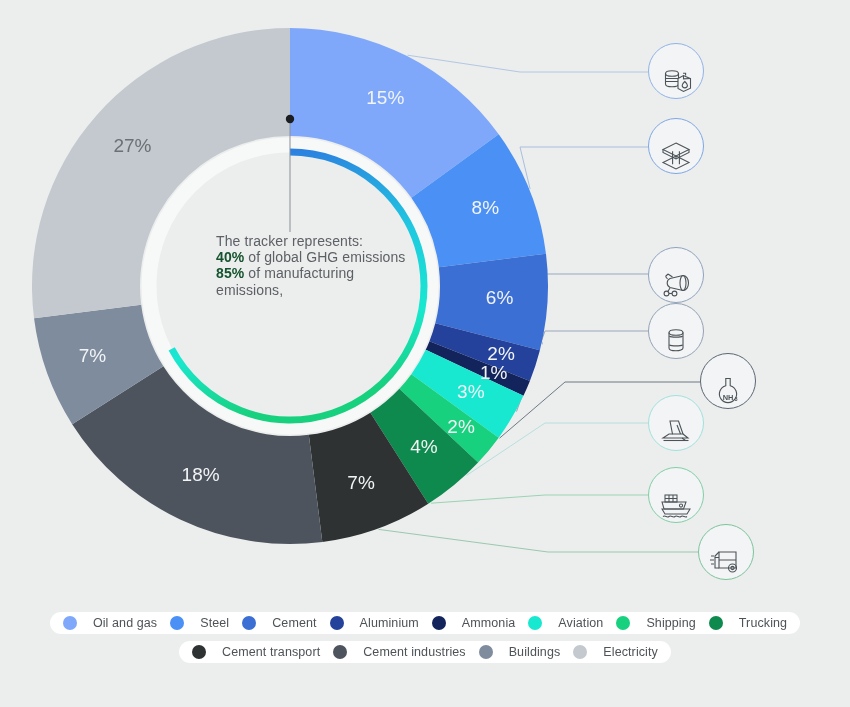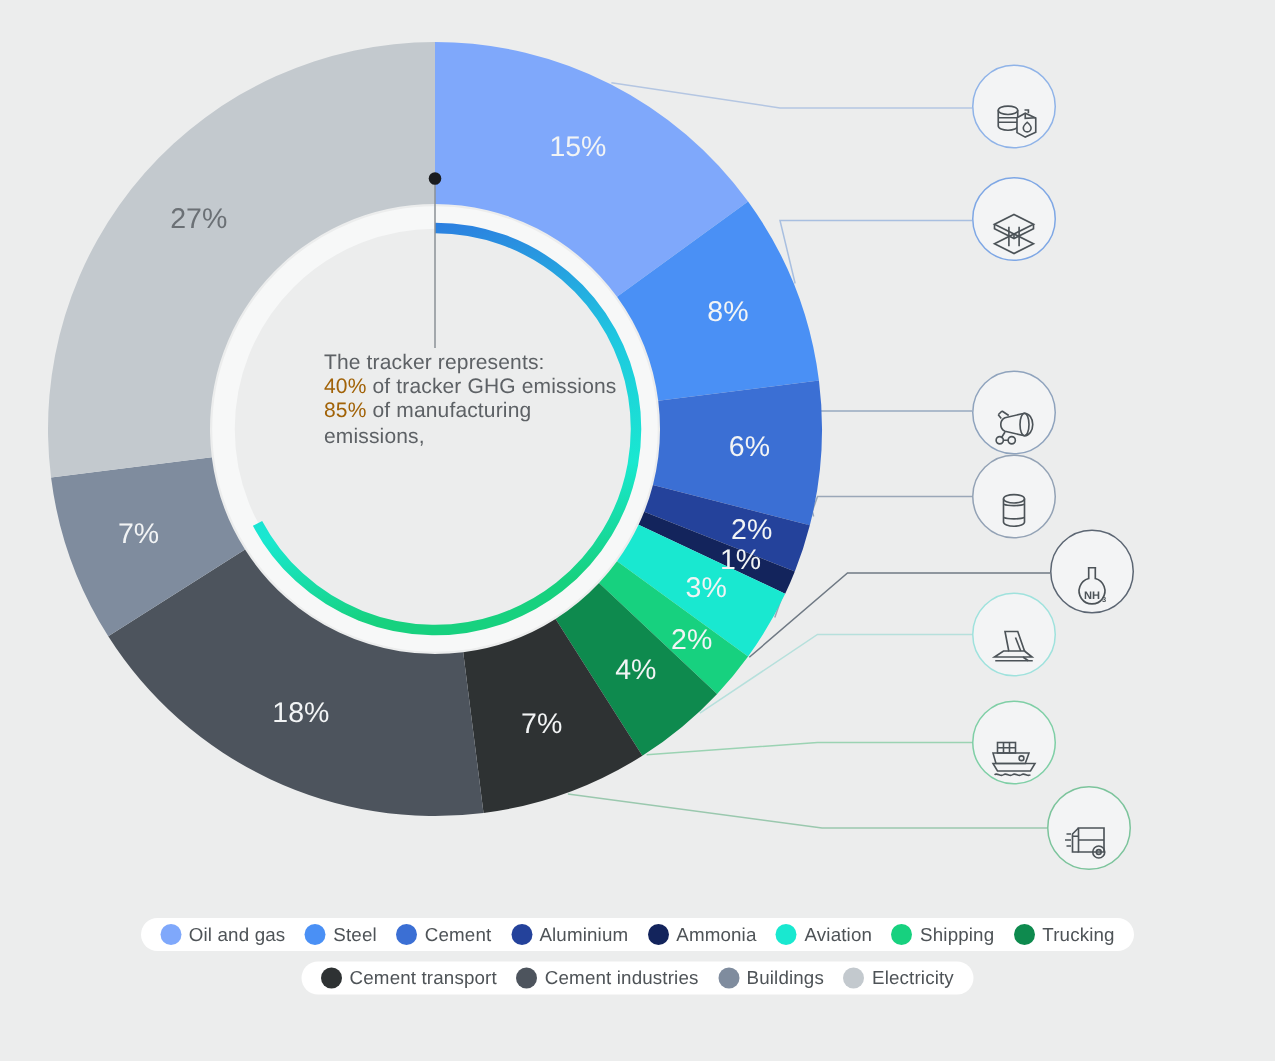--- a/index.html
+++ b/index.html
@@ -54,22 +54,22 @@
     left: 216px;
     top: 233px;
     width: 200px;
     font-size: 14px;
     line-height: 16.2px;
     color: #5d6165;
     letter-spacing: 0.1px;
     pointer-events: none;
   }
   #center-text b {
-    color: #a16207;
-    font-weight: normal;
+    color: #14532d;
+    font-weight: bold;
   }
 
   
   .icon-node {
     position: absolute;
     border-radius: 50%;
     background: #f3f4f5;
     box-sizing: border-box;
     border: 1px solid #b9c6d8;
     display: flex;
@@ -96,21 +96,21 @@
     border-radius: 16px;
     padding: 4px 13px;
     display: flex;
     align-items: center;
     gap: 13px;
     box-shadow: 0 0 0 0 rgba(0,0,0,0);
   }
   .legend-item {
     display: flex;
     align-items: center;
-    gap: 5px;
+    gap: 16px;
     white-space: nowrap;
   }
   .legend-swatch {
     width: 14px;
     height: 14px;
     border-radius: 50%;
     flex: 0 0 auto;
   }
   .legend-label {
     font-size: 12.5px;
@@ -178,21 +178,21 @@
           <text x="423.9" y="447.8" class="slice-label">4%</text>
           <text x="361.1" y="483.6" class="slice-label">7%</text>
           <text x="200.6" y="476.0" class="slice-label">18%</text>
           <text x="92.4" y="357.1" class="slice-label">7%</text>
           <text x="132.5" y="147.1" class="slice-label dark">27%</text>
         </g>
     </svg>
 
     <div id="center-text">
       <div>The tracker represents:</div>
-      <div><b>40%</b><span> of tracker GHG emissions</span></div>
+      <div><b>40%</b><span> of global GHG emissions</span></div>
       <div><b>85%</b><span> of manufacturing emissions,</span></div>
     </div>
 
     <div class="icon-node" style="left:648px;top:43px;width:56px;height:56px;border-color:#8fb3e8;">
       <span>
         <svg width="34" height="34" viewBox="0 0 34 34" fill="none" stroke="#4c5358" stroke-width="1.1">
           <ellipse cx="13" cy="9.5" rx="6.5" ry="2.8"></ellipse>
           <path d="M6.5 9.5 V20 a6.5 2.8 0 0 0 13 0 V9.5"></path>
           <path d="M6.8 14.5 h12.4 M6.8 17.5 h12.4"></path>
           <path d="M19 14.5 l5.5 -3 l7 3.2 v9.5 l-7 3.2 l-5.5 -3 z" fill="#f3f4f5"></path>

